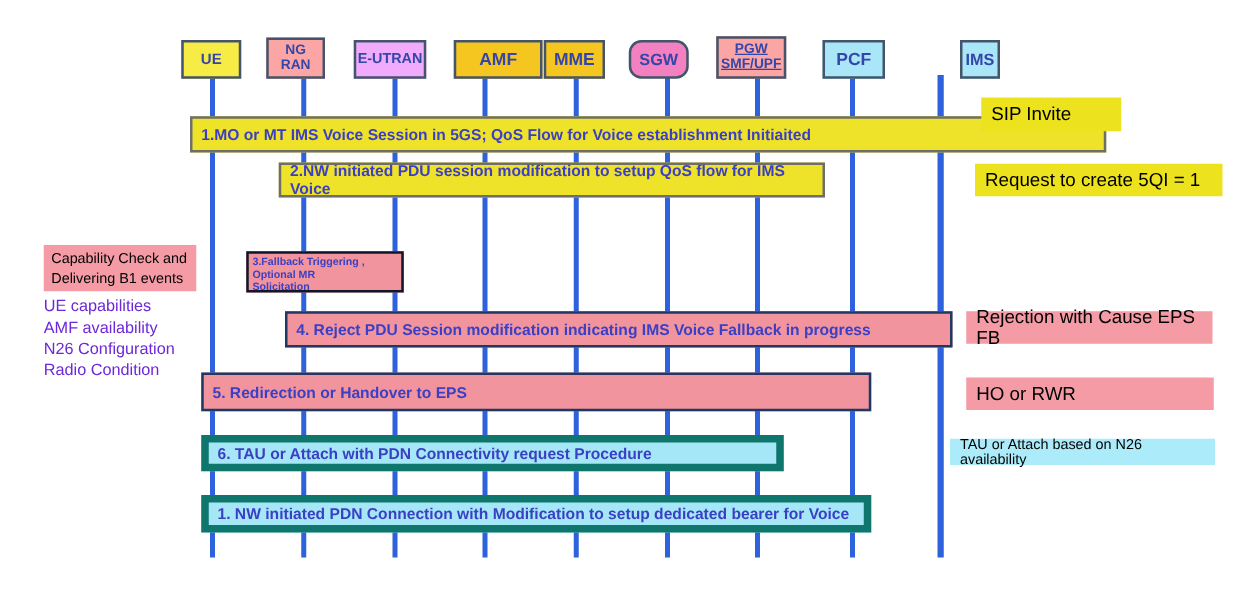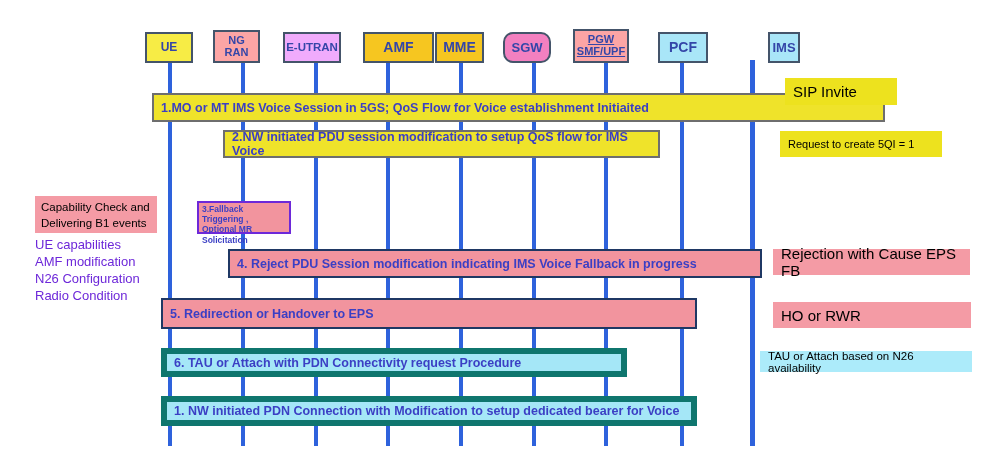--- a/index.html
+++ b/index.html
@@ -38,32 +38,32 @@
   .bar-pink   { background:#F2949E; border:2px solid #1F3864; }
   .bar-cyan   { background:#A5E7F7; border:6px solid #0f766e; }
   .bar1 { left:152px; top:77px;  width:733px; height:29px;margin-top:16px; }
   .bar2 { left:223px; top:130px; width:437px; height:28px; }
   .bar4 { left:228px; top:249px; width:534px; height:29px; }
   .bar5 { left:161px; top:298px; width:536px; height:31px; }
   .bar6 { left:161px; top:348px; width:466px; height:29px; }
   .bar7 { left:161px; top:396px; width:536px; height:30px; }
 
   
-  .step3 { position:absolute; left:197px; top:201px; width:94px; height:33px; box-sizing:border-box;
-           background:#F2949E; border:2px solid #6d28d9; color:#3B3FC4; font-weight:bold;
+  .step3 { position:absolute; left:197px; top:201px; width:126px; height:33px; box-sizing:border-box;
+           background:#F2949E; border:2px solid #0f172a; color:#3B3FC4; font-weight:bold;
            font-size:8.5px; line-height:1.2; padding:1px 3px; white-space:pre-line; }
 
   
   .side-label { position:absolute; box-sizing:border-box; display:flex; align-items:center;
                 padding:0 8px; color:#000000; }
   .sl-yellow { background:#EDE21E; }
   .sl-pink   { background:#F49BA5; }
   .sl-cyan   { background:#ACEBFA; }
   .sl-sip      { left:785px; top:78px;  width:112px; height:27px; font-size:15px; }
-  .sl-request  { left:780px; top:131px; width:162px; height:26px; font-size:11px; }
+  .sl-request  { left:780px; top:131px; width:198px; height:26px; font-size:15px; }
   .sl-reject   { left:773px; top:249px; width:197px; height:26px; font-size:15px; }
   .sl-ho       { left:773px; top:302px; width:198px; height:26px; font-size:15px; }
   .sl-tau      { left:760px; top:351px; width:212px; height:21px; font-size:11.5px; }
   .sl-reinit   { left:760px; top:401px; width:223px; height:22px; font-size:11.5px; }
 
   
   .left-note { position:absolute; left:35px; top:196px; width:122px; height:37px; box-sizing:border-box;
                background:#F49BA5; color:#000000; font-size:11.5px; line-height:1.4;
                padding:3px 6px; white-space:pre-line; }
   .left-list { position:absolute; left:35px; top:236px; color:#6d28d9; font-size:13px; }
@@ -121,18 +121,18 @@
   <div class="side-label sl-yellow sl-sip">SIP Invite</div>
   <div class="side-label sl-yellow sl-request">Request to create 5QI = 1</div>
   <div class="side-label sl-pink sl-reject">Rejection with Cause EPS FB</div>
   <div class="side-label sl-pink sl-ho">HO or RWR</div>
   <div class="side-label sl-cyan sl-tau">TAU or Attach based on N26 availability</div>
 
   <div class="left-note">Capability Check and
 Delivering B1 events</div>
   <div class="left-list">
     <div class="li">UE capabilities</div>
-    <div class="li">AMF modification</div>
+    <div class="li">AMF availability</div>
     <div class="li">N26 Configuration</div>
     <div class="li">Radio Condition</div>
   </div>
 
 </div>
 
 </body></html>

